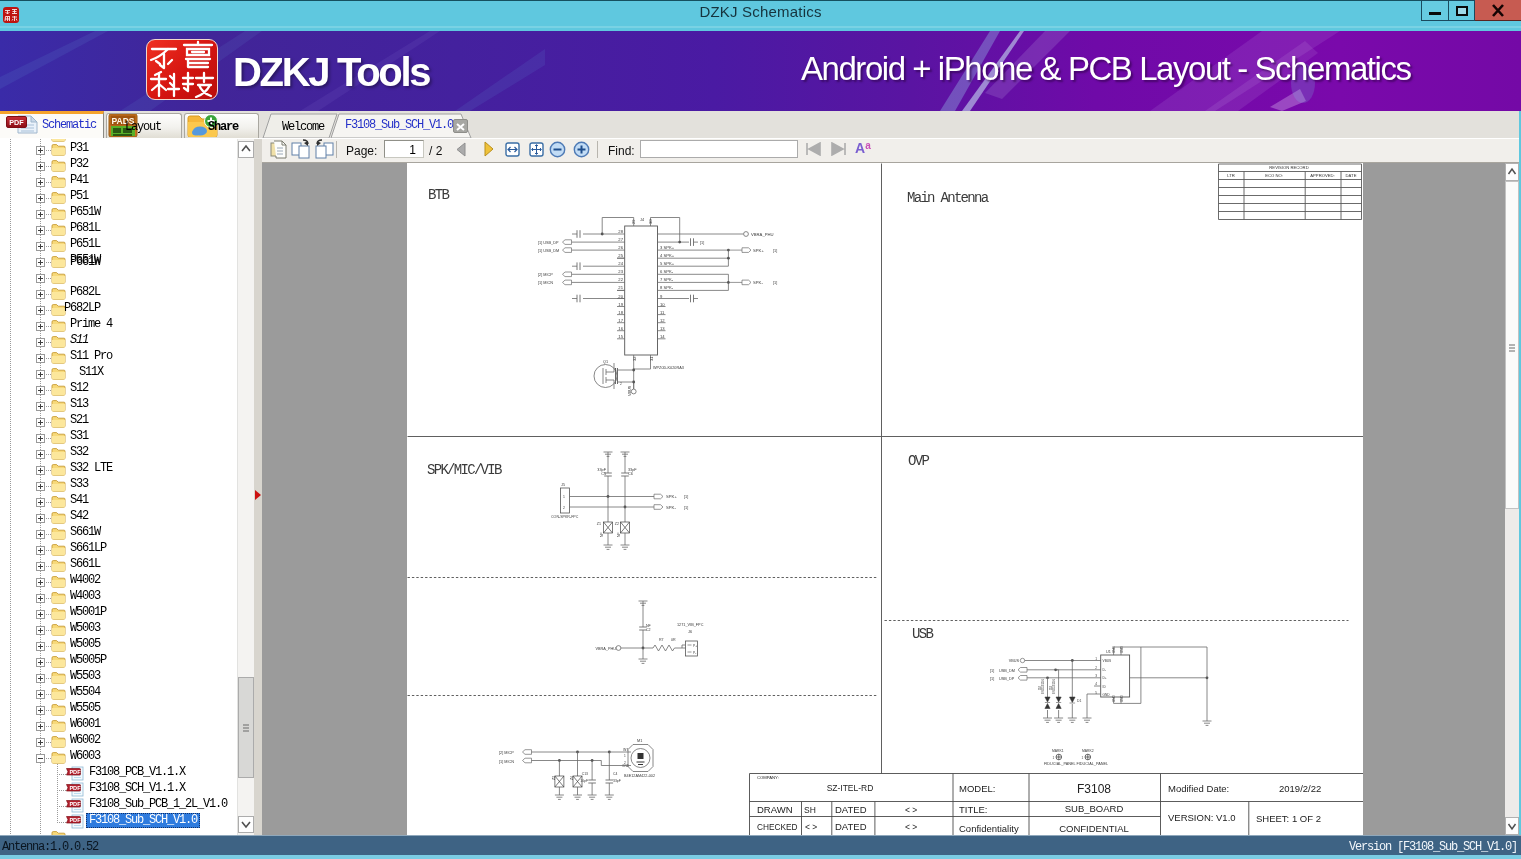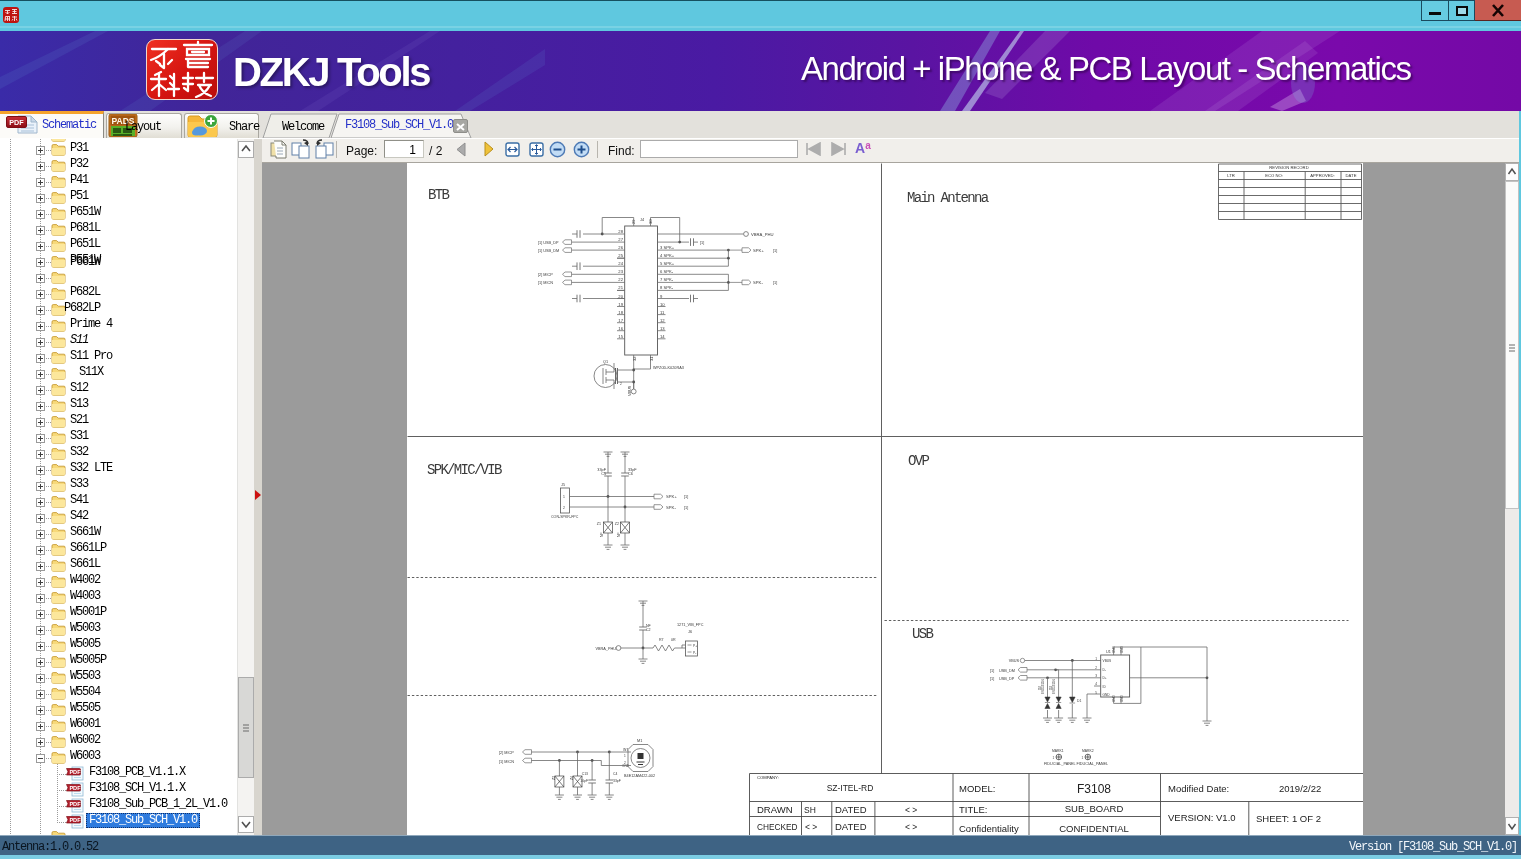--- a/index.html
+++ b/index.html
@@ -7,20 +7,21 @@
 .abs{position:absolute;}
 .sans{font-family:"Liberation Sans",sans-serif;}
 .vdot{width:1px;background-image:repeating-linear-gradient(to bottom,#9a9a9a 0px,#9a9a9a 1px,transparent 1px,transparent 2px);}
 .hdot{height:1px;background-image:repeating-linear-gradient(to right,#9a9a9a 0px,#9a9a9a 1px,transparent 1px,transparent 2px);}
 .treetxt{font-family:"Liberation Mono",monospace;font-size:12px;letter-spacing:-1.2px;color:#000;white-space:pre;line-height:16px;}
 </style></head><body>
 
 <div class="abs" style="left:0;top:0;width:1521px;height:31px;background:#5FC8DF;">
  <div class="abs" style="left:0;top:0;width:1521px;height:1px;background:#15505F;"></div>
  <div class="abs" style="left:0;top:26px;width:1521px;height:2px;background:#79D2E4;"></div>
+ <div class="abs sans" style="left:0;top:3px;width:1521px;text-align:center;font-size:15px;color:#16333D;letter-spacing:0.2px;">DZKJ Schematics</div>
 
  <div class="abs" style="left:3px;top:7px;width:16px;height:16px;background:#BE1410;border-radius:3px;">
    <svg width="16" height="16">
         <g stroke="#fff" stroke-width="0.9" opacity="0.9">
    <path d="M2 3.5 H7 M4.5 3.5 V7 M2.5 5 L4.5 7 M6.5 5 L4.5 7"></path>
    <path d="M9 2.5 H14 M9.5 4.5 H13.5 M11.5 2.5 V7 M9 6.5 H14"></path>
    <path d="M2.5 9.5 L2 14 M2.5 9.5 H6 M2 12 H6.5 M4.5 10 V14 M6.5 9 V14"></path>
    <path d="M9 10 H14 M11.5 9 V14 M10 12 L9 13.5 M13 11.5 L14 13.5"></path>
    </g>
       </svg>
@@ -111,21 +112,21 @@
  <div class="abs" style="left:187px;top:3px;width:33px;height:23px;overflow:hidden;">
   <svg width="33" height="23">
    <path d="M1 4 Q1 2 3 2 H12 L15 5 H28 Q30 5 30 7 V21 Q30 23 28 23 H3 Q1 23 1 21 Z" fill="#F5B73A" stroke="#D99A1E" stroke-width="1"></path>
    <path d="M1 8 H30 V21 Q30 23 28 23 H3 Q1 23 1 21 Z" fill="#FBC84E"></path>
    <ellipse cx="13" cy="17" rx="7" ry="4.5" fill="#5599DD"></ellipse>
    <ellipse cx="9" cy="18.5" rx="4" ry="3" fill="#5599DD"></ellipse>
    <circle cx="24" cy="7" r="6.5" fill="#3BA53B" stroke="#FFFFFF" stroke-width="1"></circle>
    <path d="M24 3.5 V10.5 M20.5 7 H27.5" stroke="#FFFFFF" stroke-width="2"></path>
   </svg>
  </div>
- <div class="abs treetxt" style="left:229px;top:8px;">Share</div>
+ <div class="abs treetxt" style="left:208px;top:8px;font-weight:bold;">Share</div>
 
  <svg class="abs" style="left:258px;top:2px;" width="216" height="26">
   <polygon points="13,1 79,1 71,25 5,25" fill="#EFEEE9" stroke="#A0A0A0" stroke-width="1" transform="translate(0,0)"></polygon>
  </svg>
  <div class="abs treetxt" style="left:282px;top:8px;">Welcome</div>
 
  <svg class="abs" style="left:325px;top:2px;" width="150" height="26">
   <polygon points="14,1 136,1 146,25 6,25" fill="#F6F5F2" stroke="#A0A0A0" stroke-width="1"></polygon>
  </svg>
  <div class="abs treetxt" style="left:345px;top:6px;color:#2430C8;">F3108_Sub_SCH_V1.0</div>

